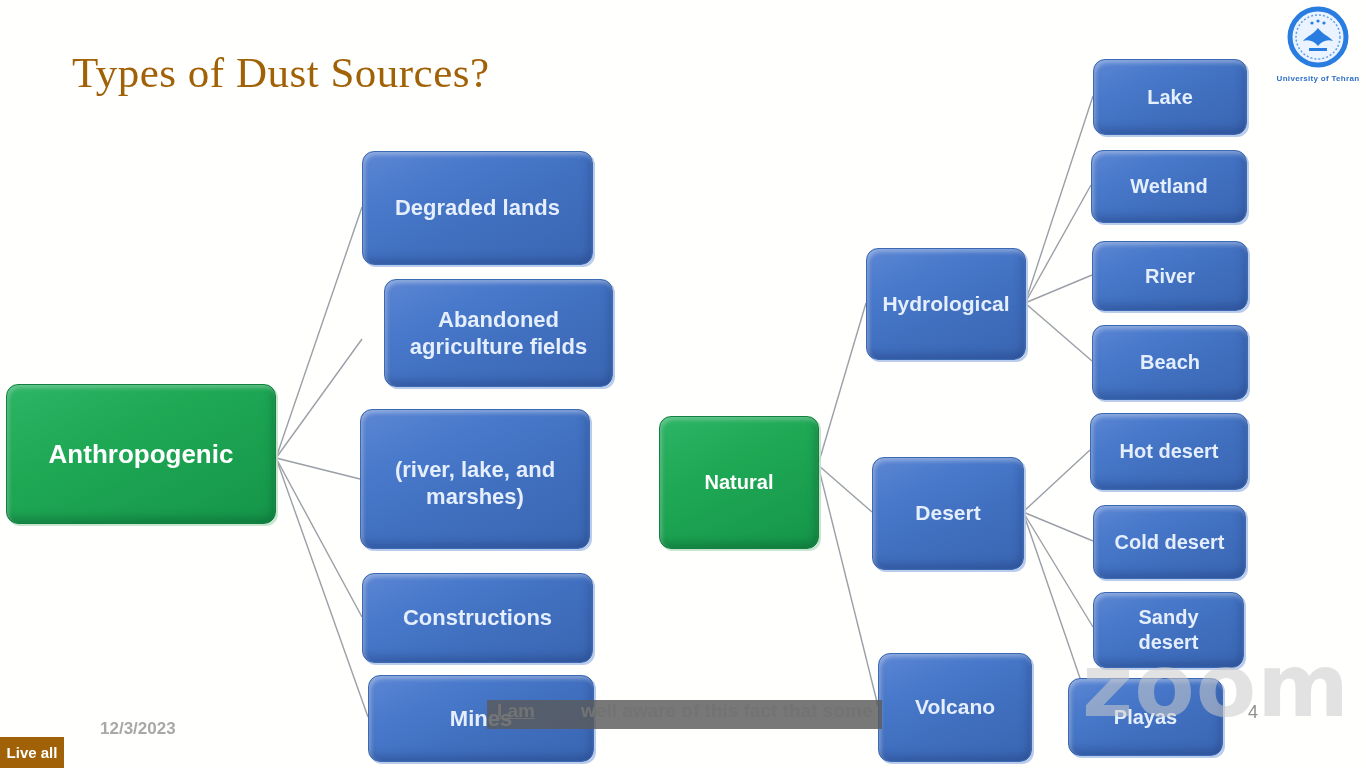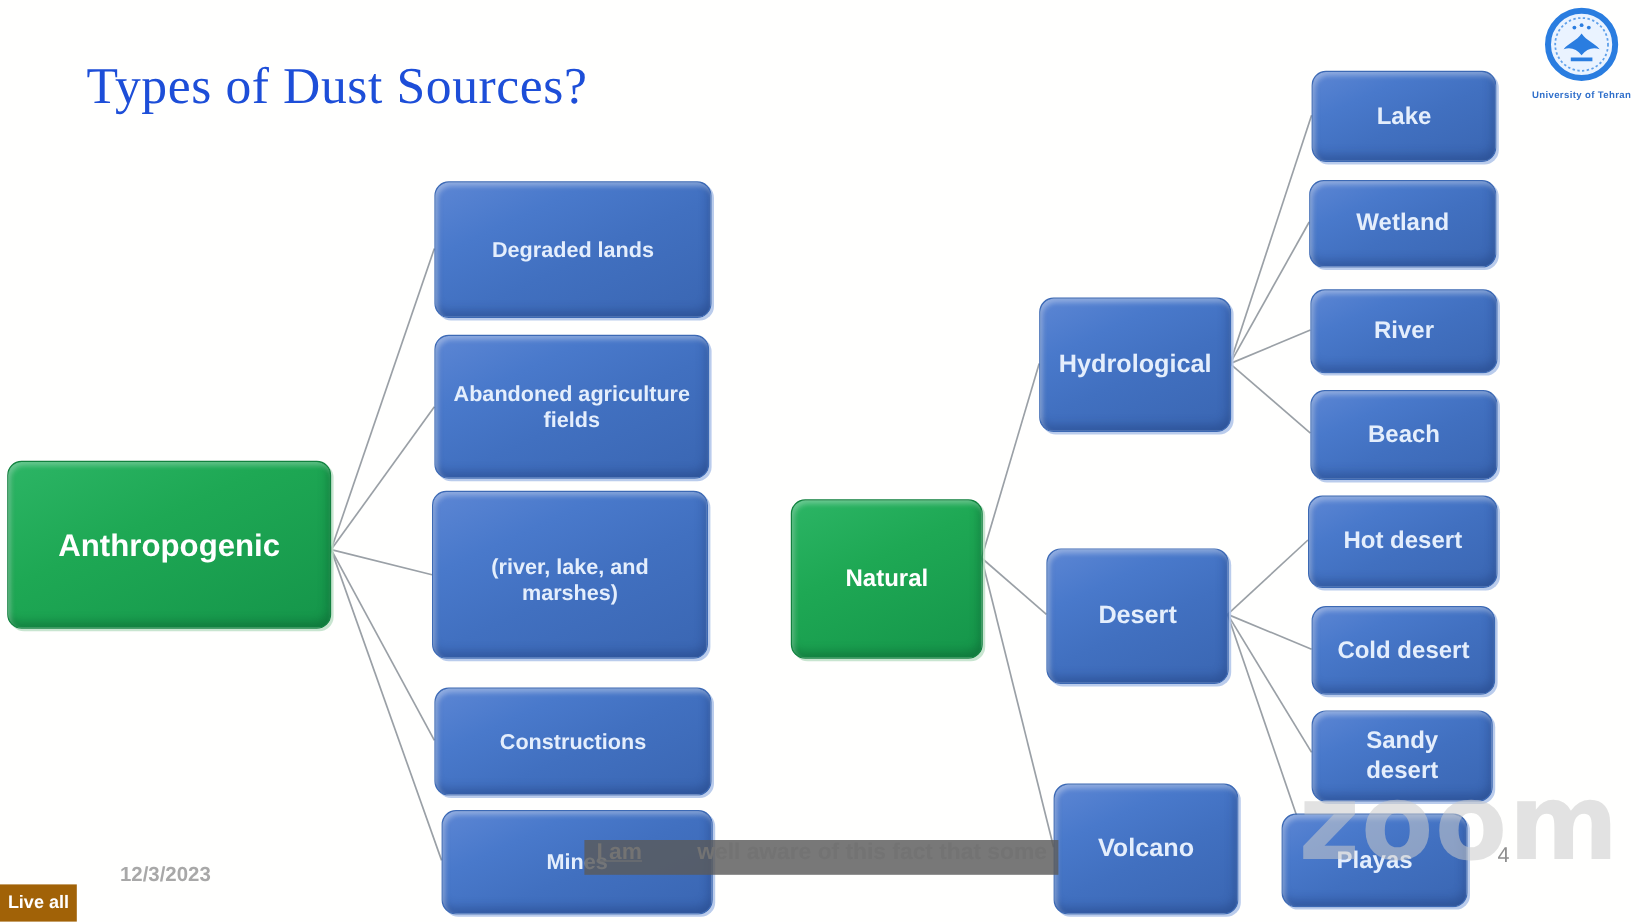--- a/index.html
+++ b/index.html
@@ -11,21 +11,21 @@
     font-family: "Liberation Sans", sans-serif;
   }
   .stage { position: absolute; inset: 0; }
 
   .connectors { position: absolute; left: 0; top: 0; z-index: 1; }
   .conn { stroke: #9aa0a6; stroke-width: 1.4; }
 
   .slide-title {
     position: absolute; left: 72px; top: 48px; margin: 0;
     font-family: "Liberation Serif", serif;
-    font-size: 43px; font-weight: normal; color: #1d4ed8;
+    font-size: 43px; font-weight: normal; color: #a16207;
     letter-spacing: 0.5px; z-index: 2;
   }
 
   .node {
     position: absolute; z-index: 2;
     border-radius: 12px;
     display: flex; flex-direction: column;
     align-items: center; justify-content: center;
     text-align: center; line-height: 1.25;
   }
@@ -40,21 +40,21 @@
   .green {
     background: linear-gradient(155deg, #2cb565 0%, #1ea854 40%, #15954a 100%);
     border: 1px solid #12813f;
     box-shadow: inset 2px 3px 4px rgba(255,255,255,0.3),
                 inset -2px -5px 8px rgba(6,70,35,0.35),
                 2px 2px 0 rgba(190,225,200,0.85);
     color: #ffffff; font-weight: bold; text-align: right;
   }
   .fs26 { font-size: 26px; }
   .fs24 { font-size: 20px; margin-top: 16px; }
-  .fs22 { font-size: 18px; }
+  .fs22 { font-size: 22px; }
   .fs21 { font-size: 21px; }
   .fs20 { font-size: 20px; }
   .node .sub { margin-top: 8px; }
 
   .logo { position: absolute; left: 1270px; top: 6px; width: 96px; text-align: center; z-index: 2; }
   .logo-circle { display: inline-block; width: 62px; height: 62px; }
   .logo-caption { margin-top: 2px; font-size: 8px; color: #2f6fca; font-weight: bold; letter-spacing: 0.3px; }
 
   .caption-bar {
     position: absolute; left: 487px; top: 700px; height: 29px;
@@ -129,21 +129,21 @@
   </div>
 
   <div class="node green fs26" style="left:6px;top:384px;width:268px;height:138px">
     <span>Anthropogenic</span>
   </div>
 
   <div class="node blue fs22" style="left:362px;top:151px;width:229px;height:112px">
     <span>Degraded lands</span>
   </div>
 
-  <div class="node blue fs22" style="left:362px;top:279px;width:229px;height:120px;padding:0 14px;box-sizing:border-box">
+  <div class="node blue fs22" style="left:384px;top:279px;width:229px;height:108px;padding:0 14px;box-sizing:border-box">
     <span>Abandoned agriculture fields</span>
   </div>
 
   <div class="node blue fs22" style="left:360px;top:409px;width:230px;height:140px;padding:0 10px;box-sizing:border-box">
     <span class="sub">(river, lake, and marshes)</span>
   </div>
 
   <div class="node blue fs22" style="left:362px;top:573px;width:229px;height:88px">
     <span>Constructions</span>
   </div>

